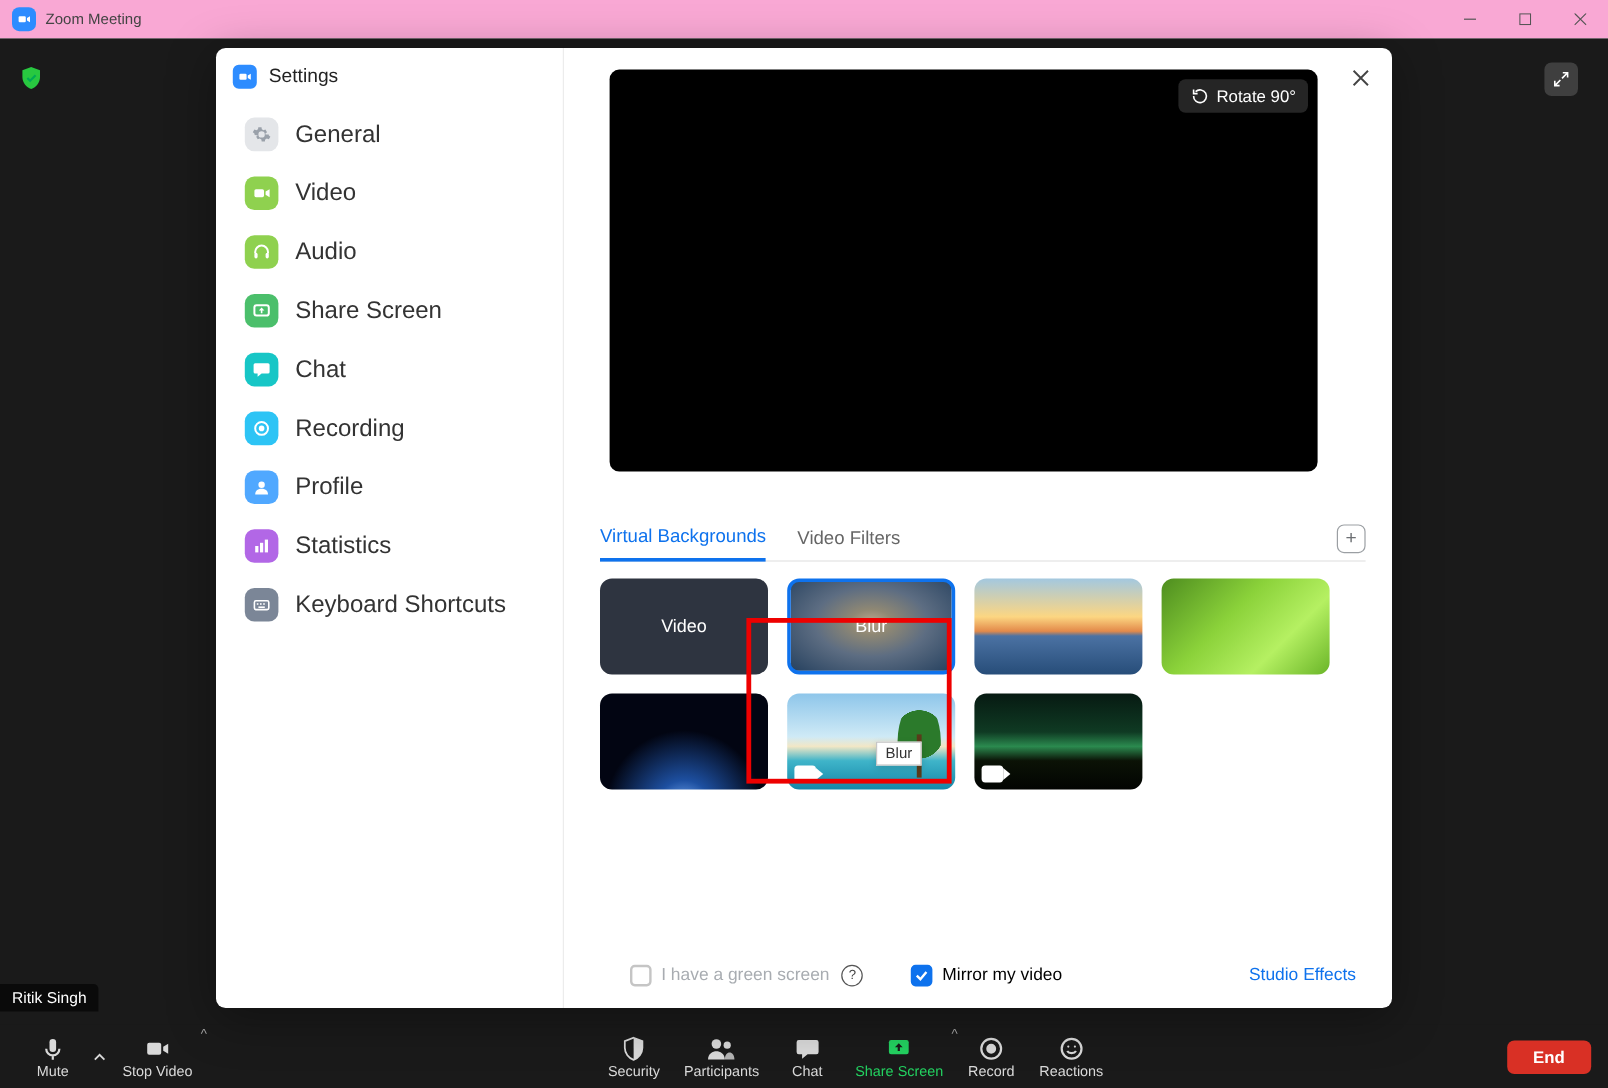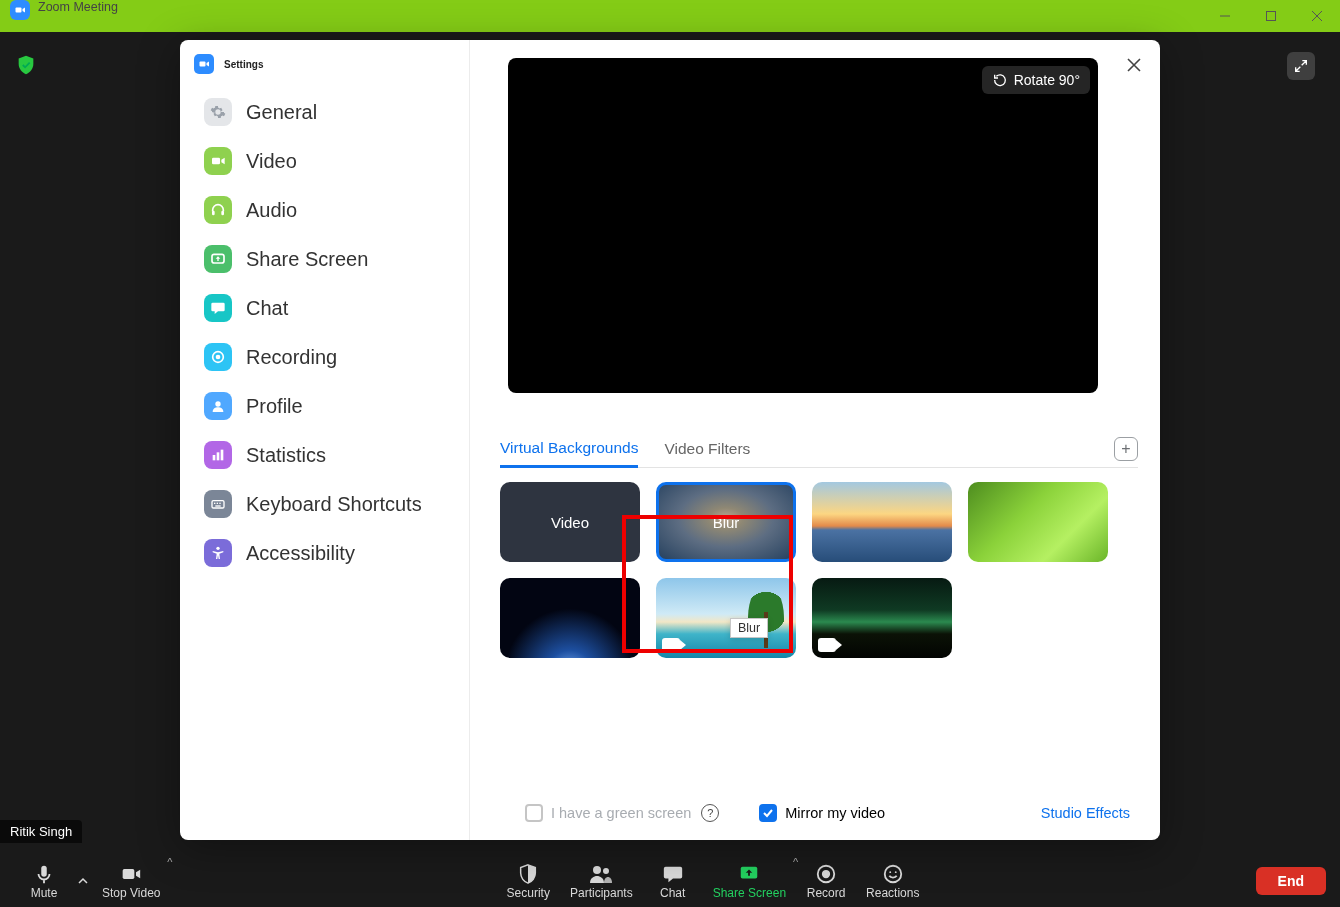--- a/index.html
+++ b/index.html
@@ -1,19 +1,19 @@
 <!DOCTYPE html>
 <html><head>
 <meta charset="utf-8">
 <style>
 * { margin:0; padding:0; box-sizing:border-box; font-family:"Segoe UI",-apple-system,Helvetica,Arial,sans-serif; }
 body { width:1340px; height:907px; background:#fff; overflow:hidden; position:relative; }
 
 
-.titlebar { height:32px; display:flex; align-items:flex-start; background:#84cc16; position:relative; }
+.titlebar { height:32px; display:flex; align-items:center; background:#f9a8d4; position:relative; }
 .titlebar .app-icon { width:20px; height:20px; background:#2d8cff; border-radius:6px; margin:0 8px 0 10px; display:flex; align-items:center; justify-content:center; }
 .titlebar .app-icon svg { width:12px; height:12px; }
 .titlebar .title { font-size:12.5px; color:#444; }
 .win-controls { position:absolute; right:0; top:0; display:flex; }
 .win-controls div { width:46px; height:32px; display:flex; align-items:center; justify-content:center; color:#555; font-size:13px; cursor:pointer; }
 
 
 .meeting { position:absolute; left:0; right:0; top:32px; bottom:0; background:#1a1a1a; }
 .shield { position:absolute; left:15px; top:22px; }
 .shield svg { width:22px; height:22px; }
@@ -32,21 +32,21 @@
 .end-btn { background:#d93025; color:#fff; border:none; border-radius:6px; padding:6px 22px; font-size:14px; font-weight:600; cursor:pointer; margin-left:auto; }
 .tool-close-sub { position:absolute; top:-2px; right:-2px; color:#aaa; font-size:11px; }
 
 
 .settings { position:absolute; left:180px; top:40px; width:980px; height:800px; background:#fff; border-radius:8px; box-shadow:0 8px 40px rgba(0,0,0,.35); display:flex; overflow:hidden; z-index:50; }
 .settings .close-x { position:absolute; right:15px; top:12px; cursor:pointer; color:#555; font-size:18px; padding:4px; }
 .sidebar { width:290px; border-right:1px solid #ececec; padding:14px 10px 10px 10px; }
 .sidebar-header { display:flex; align-items:center; padding:0 4px 14px 4px; }
 .sidebar-header .ic { width:20px; height:20px; background:#2d8cff; border-radius:5px; margin-right:10px; display:flex; align-items:center; justify-content:center; }
 .sidebar-header .ic svg{width:12px;height:12px;}
-.sidebar-header .lbl { font-size:10px; color:#222;font-weight:bold; }
+.sidebar-header .lbl { font-size:16px; color:#222; }
 .nav-item { display:flex; align-items:center; height:48px; padding:0 14px; border-radius:10px; cursor:pointer; margin-bottom:1px; }
 .nav-item .ic { width:28px; height:28px; border-radius:8px; display:flex; align-items:center; justify-content:center; margin-right:14px; flex:none; }
 .nav-item .ic svg { width:16px; height:16px; }
 .nav-item .lbl { font-size:20px; color:#333; }
 .nav-item.active { background:#0e72ed; }
 .nav-item.active .lbl { color:#fff; font-weight:600; }
 .nav-item.active .ic { background:#fff; }
 .nav-item.active .ic svg { fill:#0e72ed; }
 
 
@@ -336,29 +336,20 @@
             <rect x="3" y="7" width="18" height="11" rx="2" fill="none" stroke="#fff" stroke-width="2"></rect>
             <rect x="6" y="10" width="2" height="2"></rect>
             <rect x="10" y="10" width="2" height="2"></rect>
             <rect x="14" y="10" width="2" height="2"></rect>
             <rect x="8" y="14" width="8" height="2"></rect>
           </svg>
         </div>
         <span class="lbl">Keyboard Shortcuts</span>
       </div>
 
-    <div class="nav-item">
-        <div class="ic ic-access">
-          <svg viewBox="0 0 24 24">
-            <circle cx="12" cy="5" r="2.5"></circle>
-            <path d="M4 9 L12 11 L20 9 L20 11 L14 13 L15 21 L13 21 L12 15 L11 21 L9 21 L10 13 L4 11 Z"></path>
-          </svg>
-        </div>
-        <span class="lbl">Accessibility</span>
-      </div>
   </div>
 
   <div class="panel">
     <div class="preview">
       <div class="rotate-btn">
         <svg viewBox="0 0 24 24" fill="none" stroke="#fff" stroke-width="2">
             <path d="M4 12 A8 8 0 1 0 6.5 6.5"></path>
             <path d="M4 4 V9 H9"></path>
           </svg>
         <span>Rotate 90°</span>

